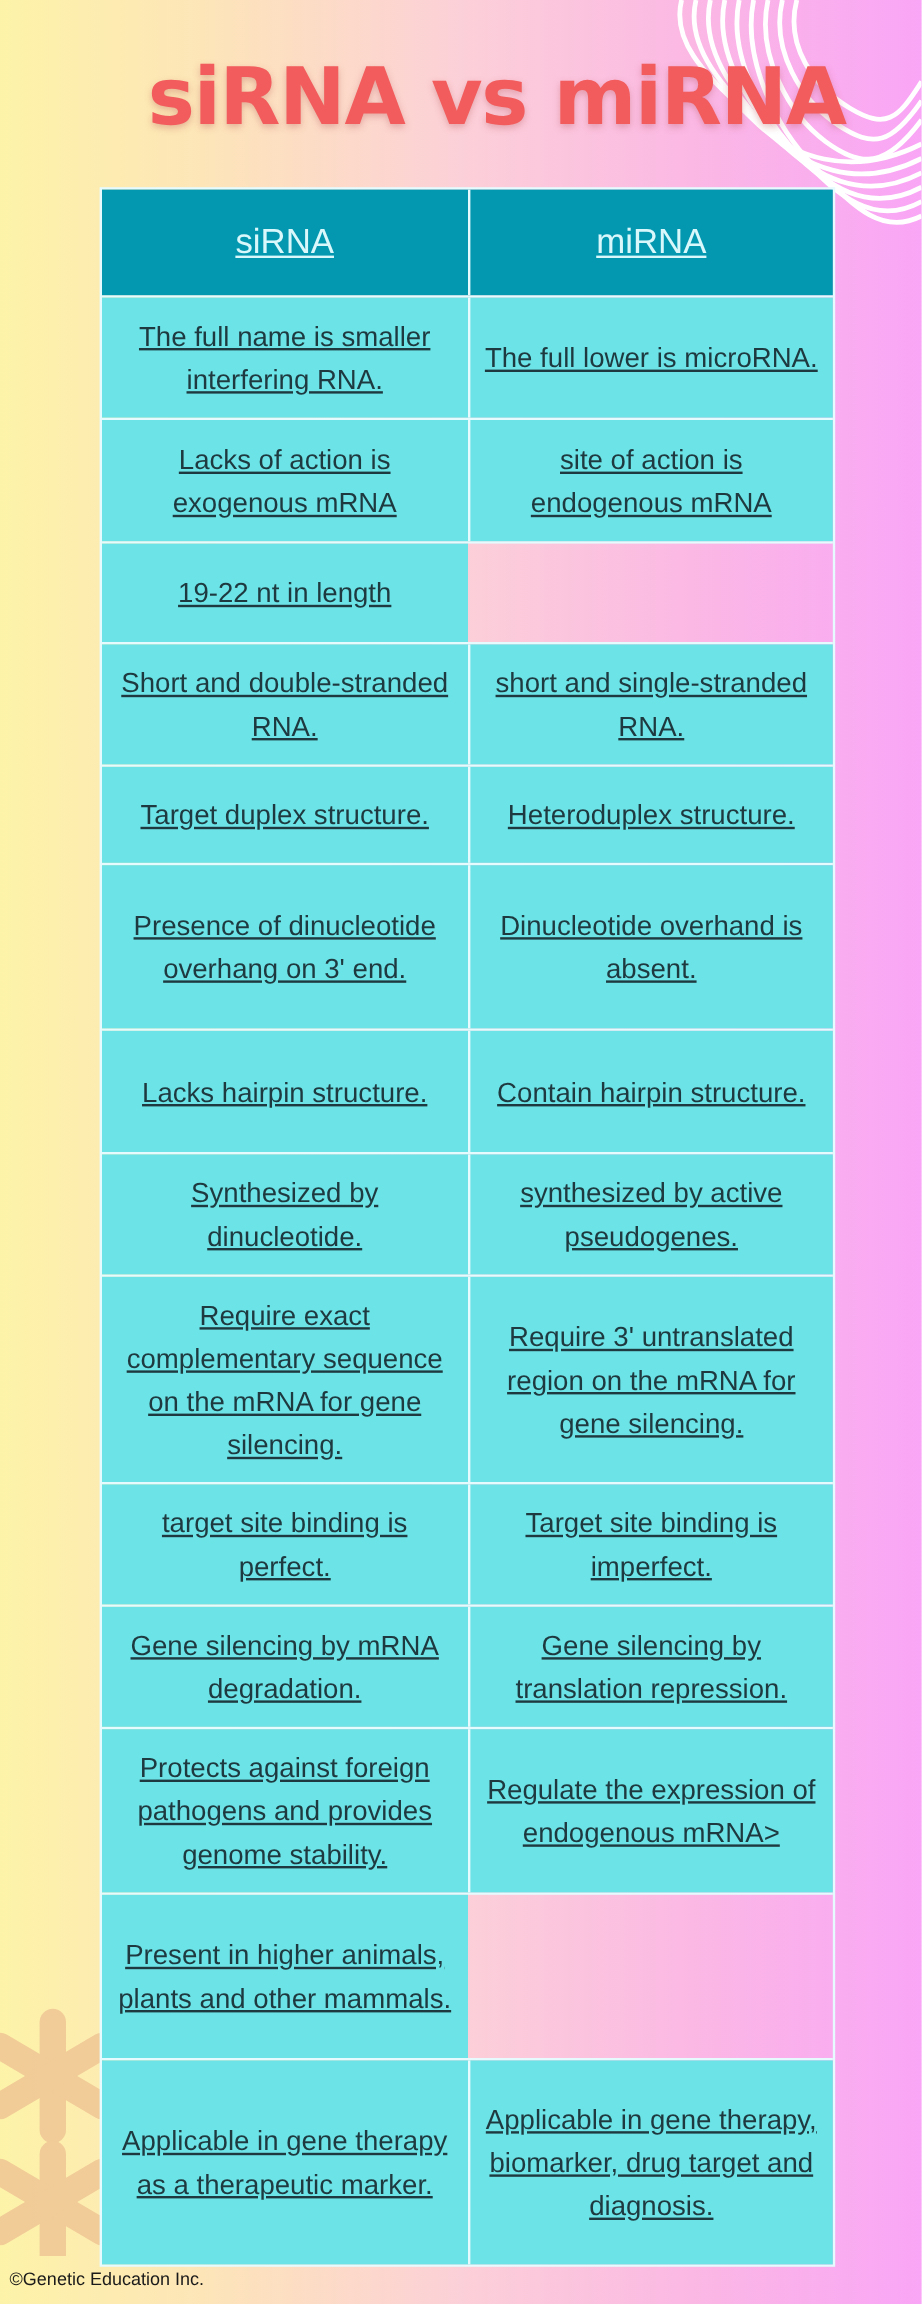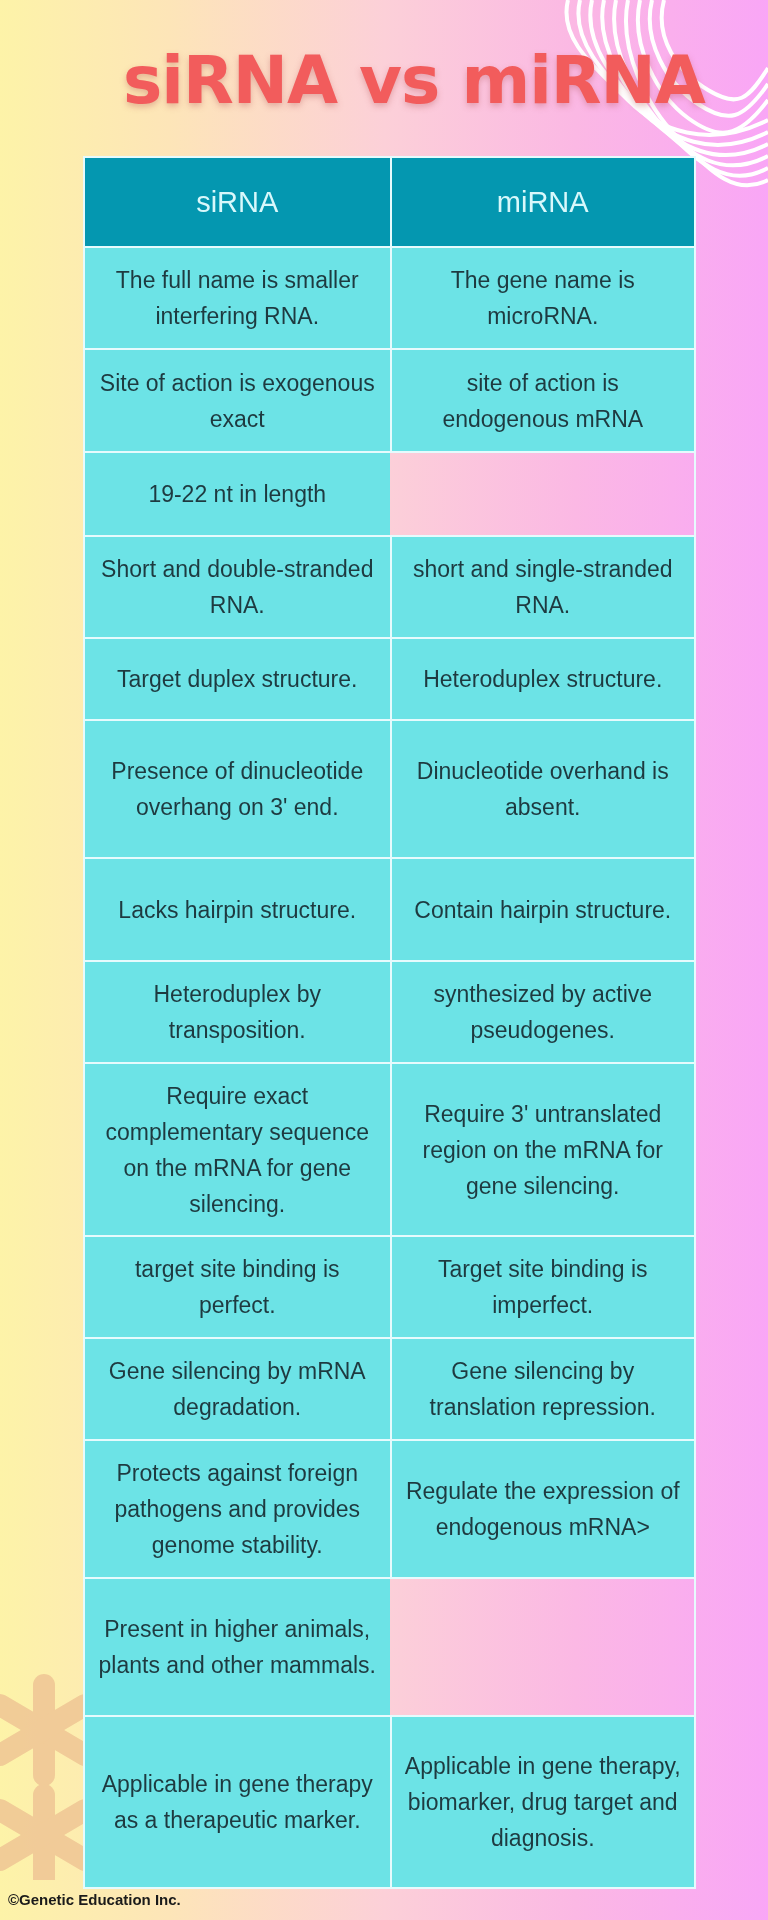--- a/index.html
+++ b/index.html
@@ -18,27 +18,27 @@
     margin-left: 30px;
   }
   .table {
     position:absolute; left:83px; top:156px; width:613px;
     border:2px solid #e6fbfd; box-sizing:border-box;
   }
   .row { display:flex; border-bottom:2px solid #e6fbfd; }
   .row:last-child { border-bottom:none; }
   .cell {
     flex:0 0 50%; box-sizing:border-box; display:flex; align-items:center; justify-content:center;
-    text-align:center; padding:24px 10px; font-size:23px; line-height:36px; color:#1e3a40;
+    text-align:center; padding:24px 10px; font-size:23px; line-height:36px; color:#1e3a40;text-decoration:underline;
   }
   .cell + .cell { border-left:2px solid #e6fbfd; }
   .header .cell { background:#0497b0; color:#d8f8fb; font-size:29px; }
   .body-row .cell { background:#6ce3e6; }
   .footer {
-    position:absolute; left:8px; top:1891px; font-size:15px; font-weight:bold; color:#1a1a1a;
+    position:absolute; left:8px; top:1891px; font-size:15px; font-weight:normal; color:#1a1a1a;
     font-family: "Liberation Sans", sans-serif;
   }
 </style>
 </head>
 <body>
 
 <svg class="deco-waves" viewBox="0 0 230 200" fill="none" stroke="#ffffff" stroke-width="4">
   <path d="M30 0 C 20 40, 60 70, 90 100 S 170 150, 230 120"></path>
   <path d="M42 0 C 32 42, 70 78, 100 108 S 175 160, 230 132"></path>
   <path d="M54 0 C 44 44, 80 86, 110 116 S 180 170, 230 144"></path>
@@ -61,24 +61,24 @@
 
 <div class="title">siRNA vs miRNA</div>
 
 <div class="table">
   <div class="row header" style="height:88px">
     <div class="cell">siRNA</div>
     <div class="cell">miRNA</div>
   </div>
   <div class="row body-row" style="height:100px">
     <div class="cell">The full name is smaller interfering RNA.</div>
-    <div class="cell">The gene name is microRNA.</div>
+    <div class="cell">The full lower is microRNA.</div>
   </div>
   <div class="row body-row" style="height:101px">
-    <div class="cell">Site of action is exogenous exact</div>
+    <div class="cell">Lacks of action is exogenous mRNA</div>
     <div class="cell">site of action is endogenous mRNA</div>
   </div>
   <div class="row body-row" style="height:82px">
     <div class="cell">19-22 nt in length</div>
   </div>
   <div class="row body-row" style="height:100px">
     <div class="cell">Short and double-stranded RNA.</div>
     <div class="cell">short and single-stranded RNA.</div>
   </div>
   <div class="row body-row" style="height:80px">
@@ -87,21 +87,21 @@
   </div>
   <div class="row body-row" style="height:136px">
     <div class="cell">Presence of dinucleotide overhang on 3' end.</div>
     <div class="cell">Dinucleotide overhand is absent.</div>
   </div>
   <div class="row body-row" style="height:101px">
     <div class="cell">Lacks hairpin structure.</div>
     <div class="cell">Contain hairpin structure.</div>
   </div>
   <div class="row body-row" style="height:100px">
-    <div class="cell">Heteroduplex by transposition.</div>
+    <div class="cell">Synthesized by dinucleotide.</div>
     <div class="cell">synthesized by active pseudogenes.</div>
   </div>
   <div class="row body-row" style="height:171px">
     <div class="cell">Require exact complementary sequence on the mRNA for gene silencing.</div>
     <div class="cell">Require 3' untranslated region on the mRNA for gene silencing.</div>
   </div>
   <div class="row body-row" style="height:100px">
     <div class="cell">target site binding is perfect.</div>
     <div class="cell">Target site binding is imperfect.</div>
   </div>

